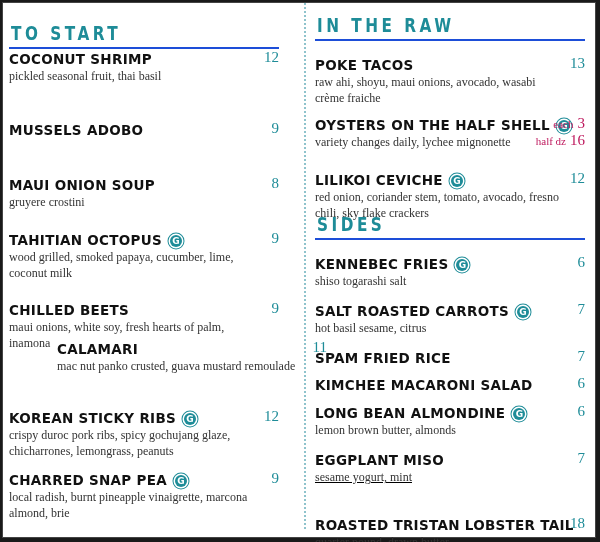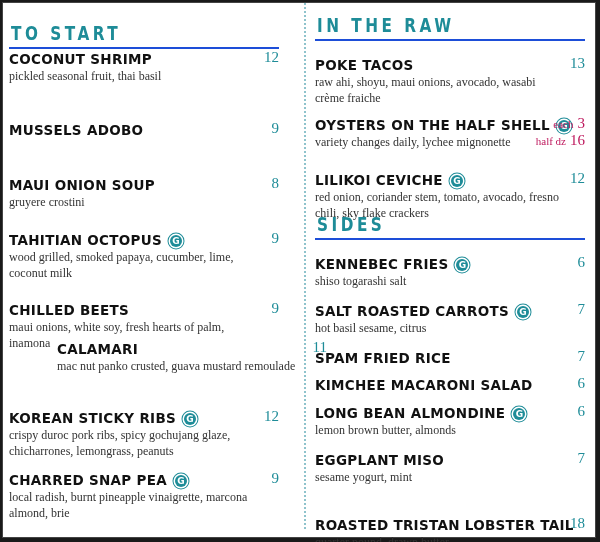--- a/index.html
+++ b/index.html
@@ -133,21 +133,21 @@
       <span class="item-name">KIMCHEE MACARONI SALAD</span>
       <span class="price">6</span>
     </div>
 
     <div class="item" style="position:absolute; top:400px; left:0; width:270px;">
       <span class="item-name">LONG BEAN ALMONDINE</span><span class="g-badge">G</span>
       <span class="price">6</span>
       <div class="item-desc">lemon brown butter, almonds</div>
     </div>
 
-    <div class="item" style="position:absolute; top:447px; left:0; width:270px;">
+    <div class="item" style="position:absolute; top:447px; left:0; width:270px;text-decoration:underline;">
       <span class="item-name">EGGPLANT MISO</span>
       <span class="price">7</span>
       <div class="item-desc">sesame yogurt, mint</div>
     </div>
 
     <div class="item" style="position:absolute; top:493px; left:0; width:270px;margin-top:19px;">
       <span class="item-name">ROASTED TRISTAN LOBSTER TAIL</span>
       <span class="price">18</span>
       <div class="item-desc">quarter pound, drawn butter</div>
     </div>

